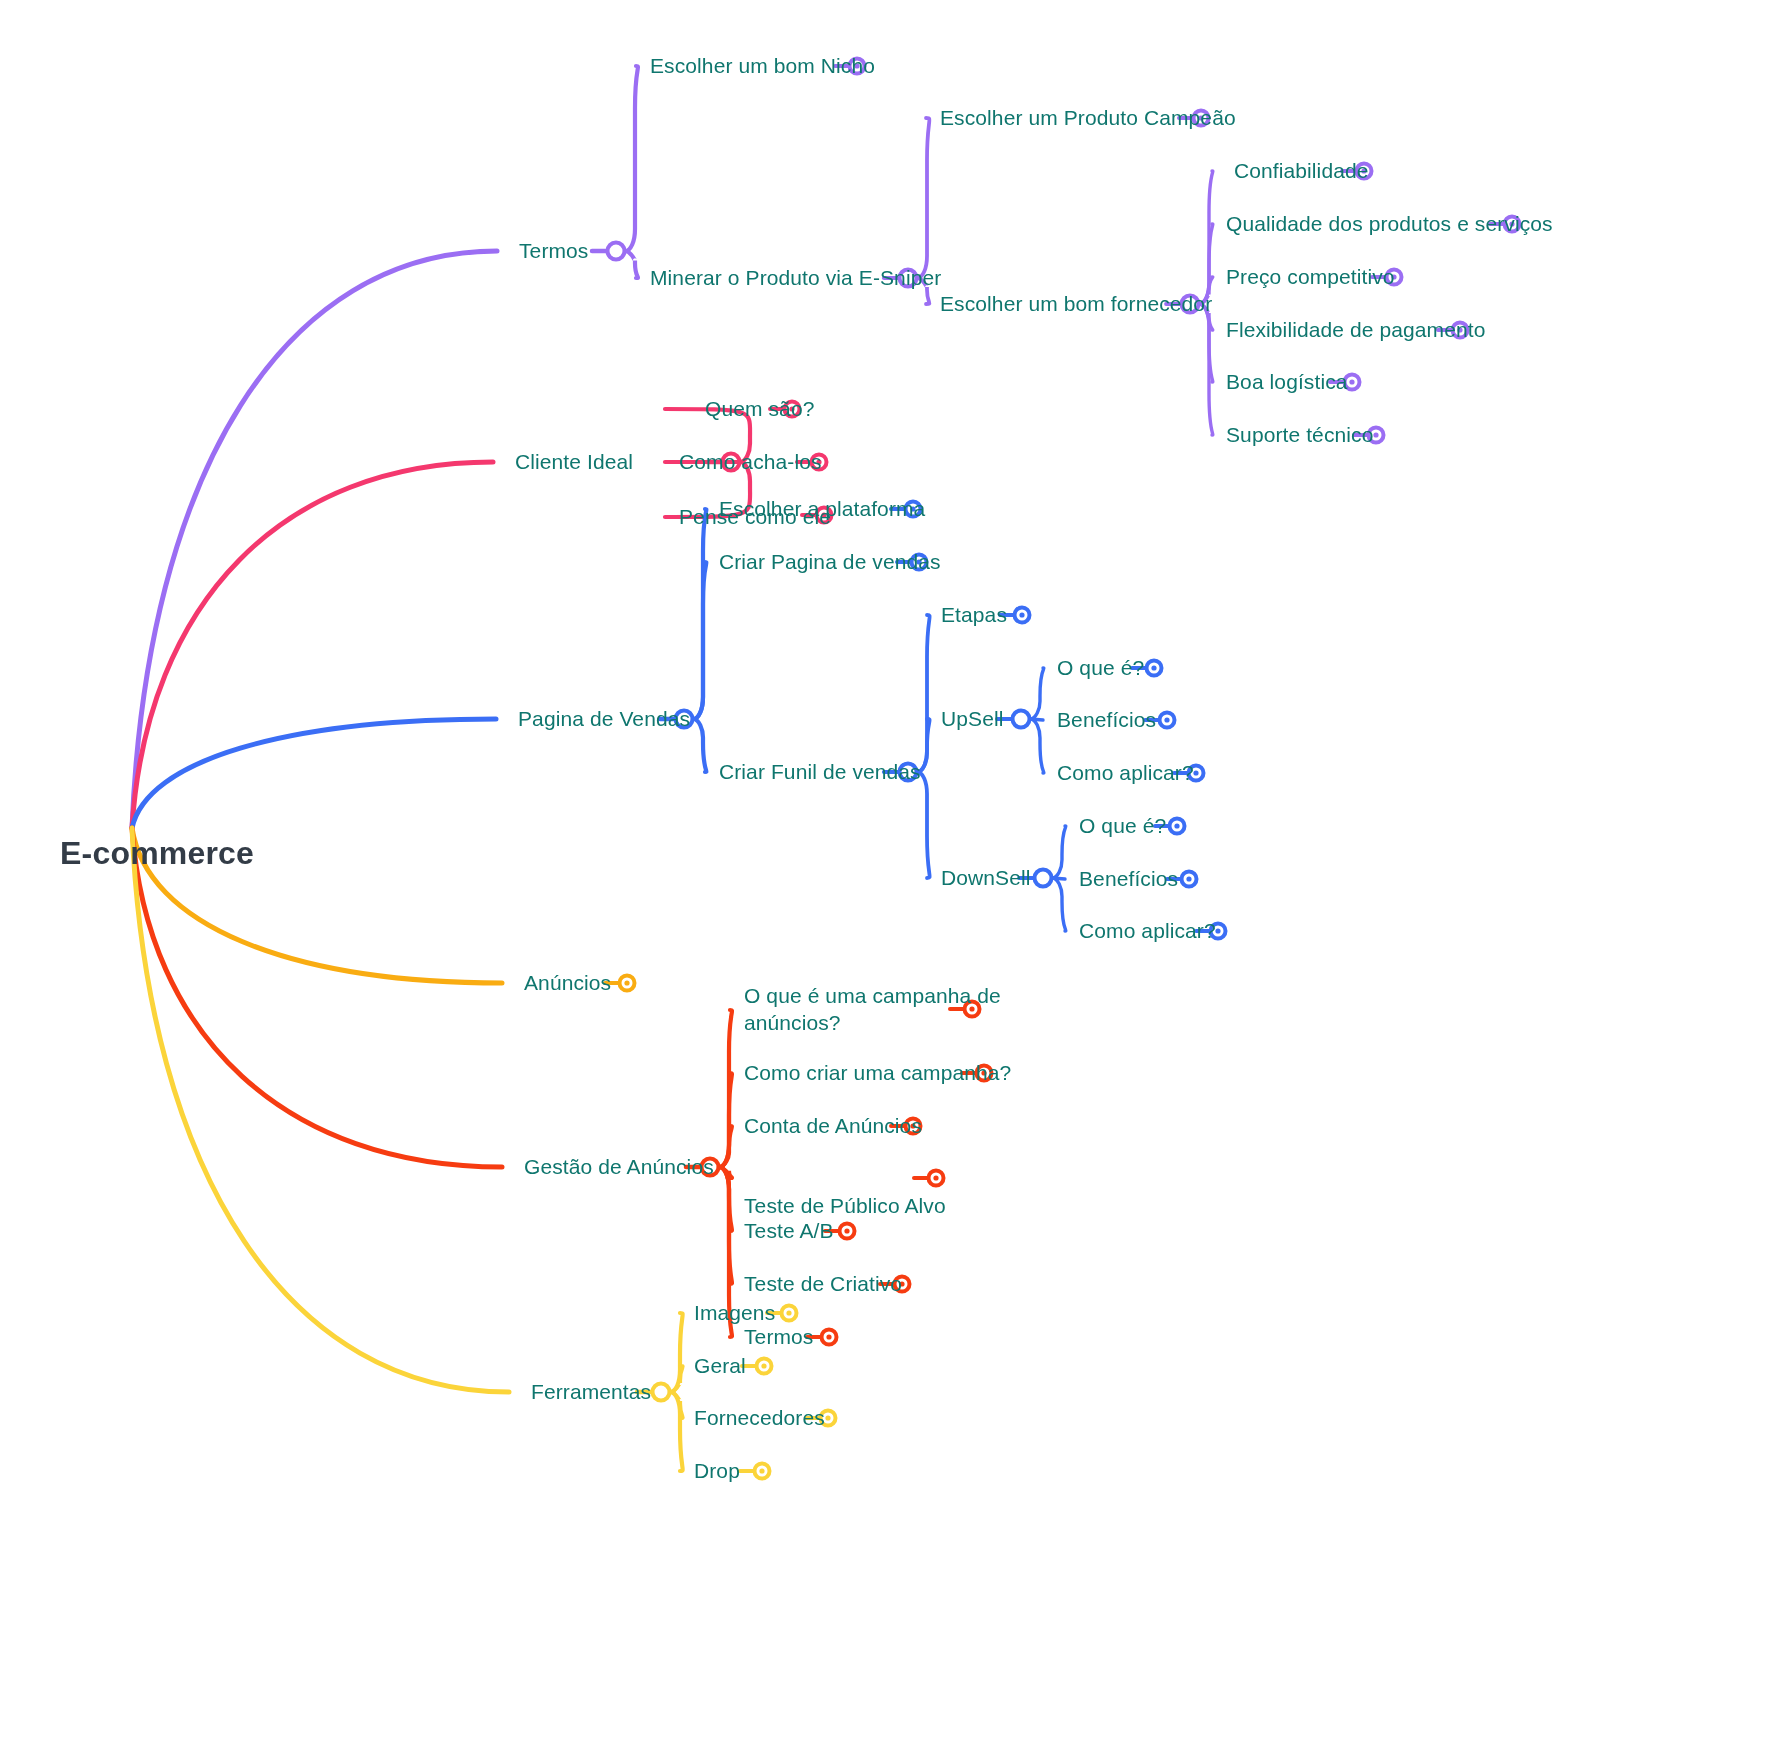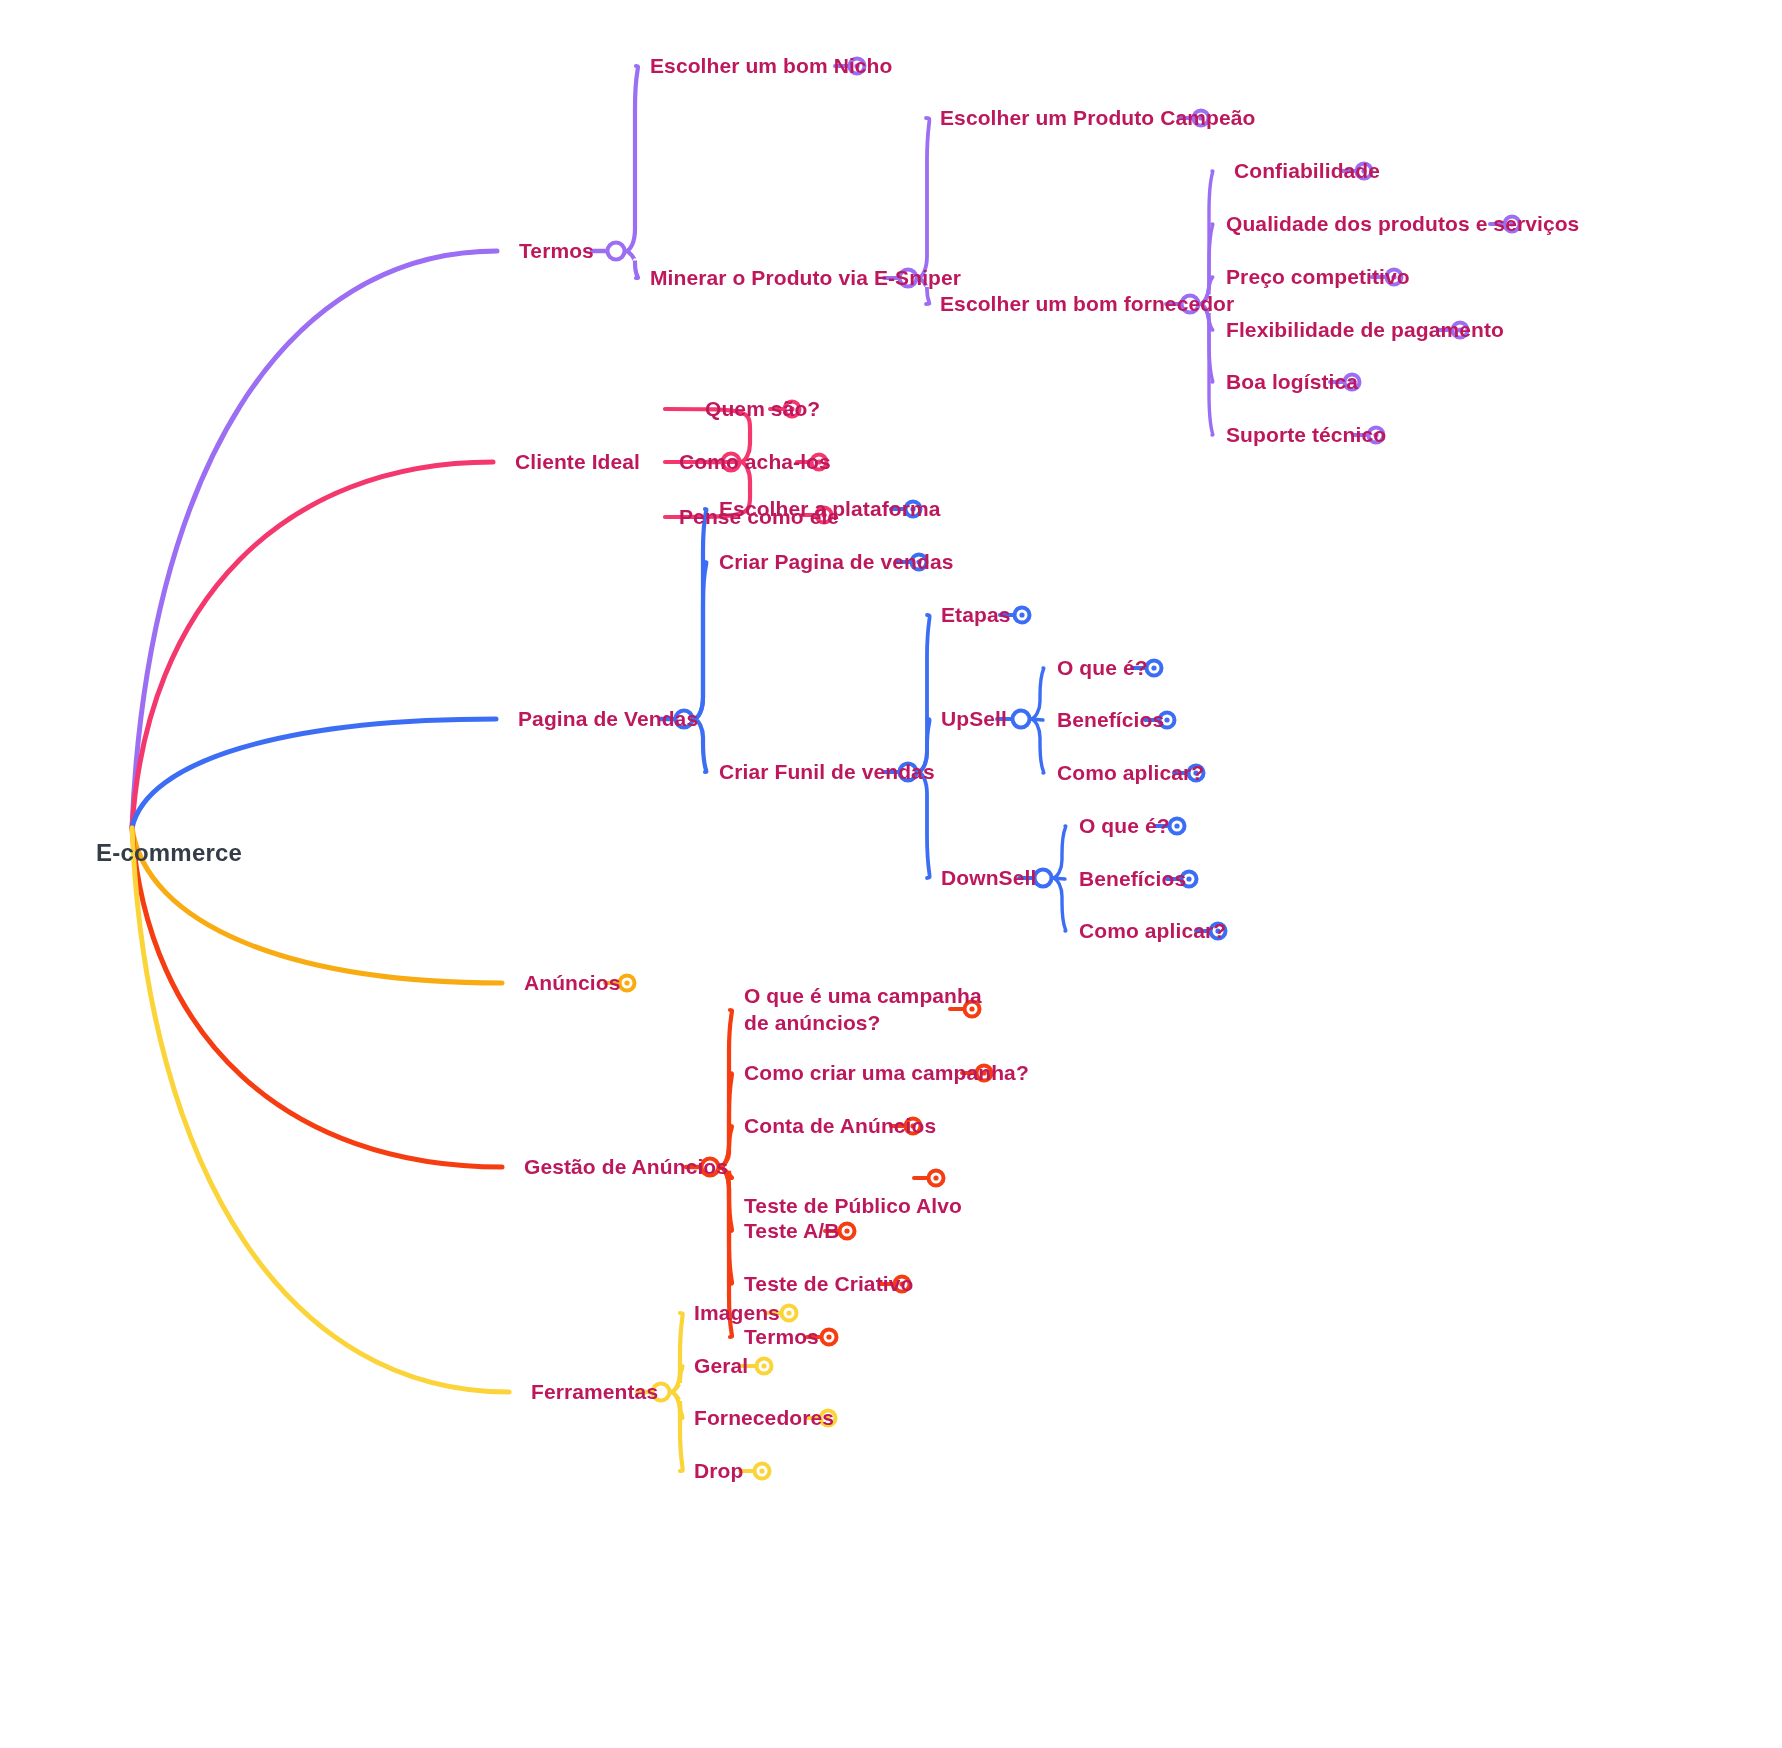--- a/index.html
+++ b/index.html
@@ -23,37 +23,35 @@
     position: absolute;
     left: 0;
     top: 0;
     width: 1782px;
     height: 1748px;
     pointer-events: none;
   }
   .node {
     position: absolute;
     white-space: nowrap;
-    color: #be185d;
+    color: #0f766e;
     font-size: 21px;
     line-height: 1.28;
     letter-spacing: 0.1px;
     transform: translateY(-50%);
-    font-weight: bold;
   }
   .node.wrap {
     white-space: normal;
     width: 260px;
   }
   .node.root {
-    font-size: 24px;
+    font-size: 32px;
     font-weight: bold;
     color: #333c47;
     letter-spacing: 0.2px;
-    margin-left: 36px;
   }
   
 </style>
 </head>
 <body>
 
 <div id="canvas">
   <svg id="edges" viewBox="0 0 1782 1748" xmlns="http://www.w3.org/2000/svg">
       <path d="M 132 828
              C 146.6 470.26

